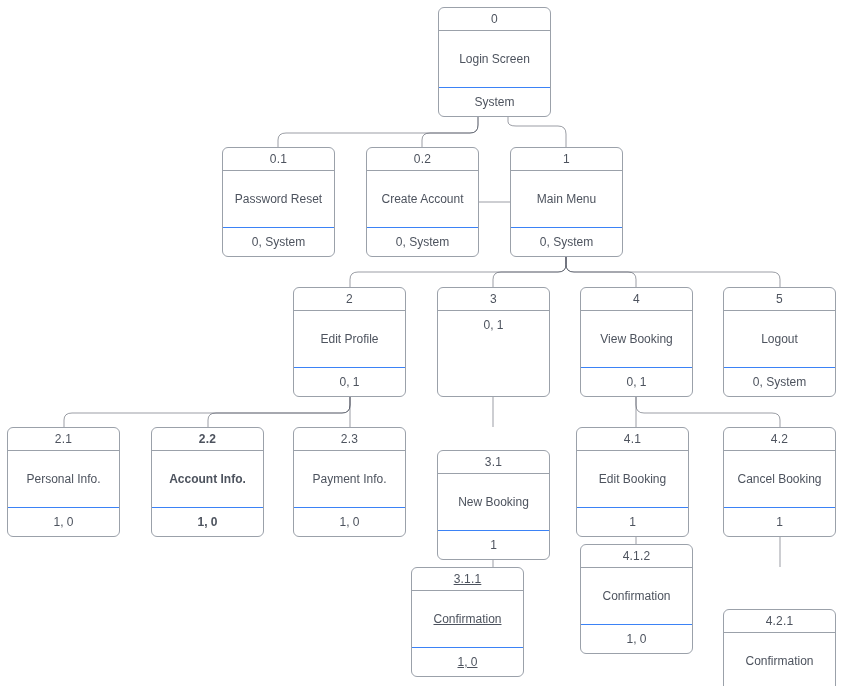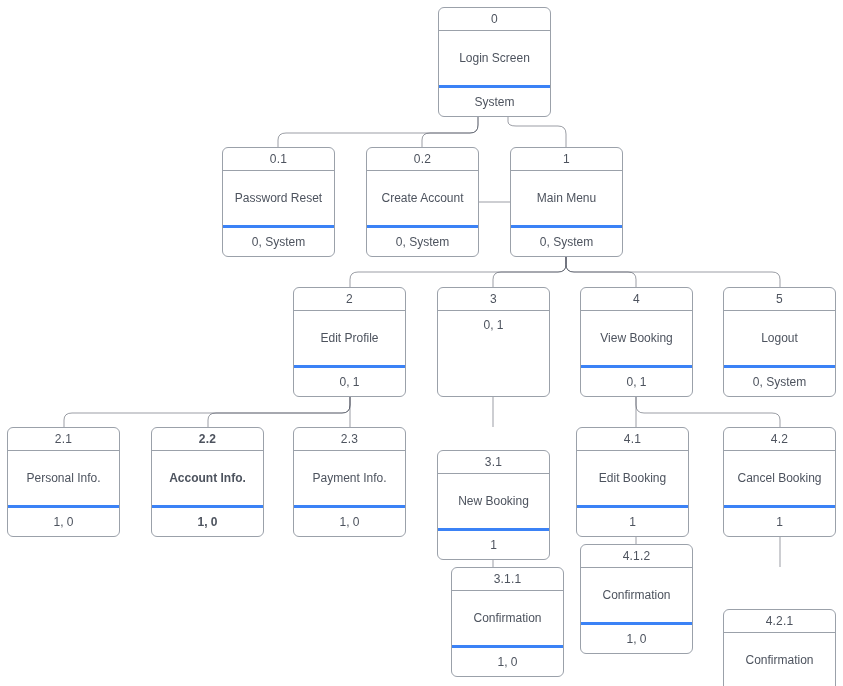--- a/index.html
+++ b/index.html
@@ -44,21 +44,21 @@
     height: 22px;
     flex: 0 0 22px;
     border-bottom: 1px solid #9ba1aa;
     display: flex;
     align-items: center;
     justify-content: center;
     letter-spacing: 0.2px;
   }
   .node-body {
     flex: 1 1 auto;
-    border-bottom: 3px solid #3b82f6;
+    border-bottom: 1px solid #3b82f6;
     display: flex;
     align-items: center;
     justify-content: center;
     padding: 0 4px;
   }
   .node-footer {
     height: 28px;
     flex: 0 0 28px;
     display: flex;
     align-items: center;
@@ -151,21 +151,21 @@
       <div class="node" style="left: 576px; top: 427px;">
         <div class="node-header">4.1</div>
         <div class="node-body">Edit Booking</div>
         <div class="node-footer">1</div>
       </div>
       <div class="node" style="left: 723px; top: 427px;">
         <div class="node-header">4.2</div>
         <div class="node-body">Cancel Booking</div>
         <div class="node-footer">1</div>
       </div>
-      <div class="node" style="left: 451px; top: 567px;">
+      <div class="node" style="left: 411px; top: 567px; text-decoration: underline;">
         <div class="node-header">3.1.1</div>
         <div class="node-body">Confirmation</div>
         <div class="node-footer">1, 0</div>
       </div>
       <div class="node" style="left: 580px; top: 544px;">
         <div class="node-header">4.1.2</div>
         <div class="node-body">Confirmation</div>
         <div class="node-footer">1, 0</div>
       </div>
       <div class="node" style="left: 723px; top: 567px; margin-top: 42px;">

